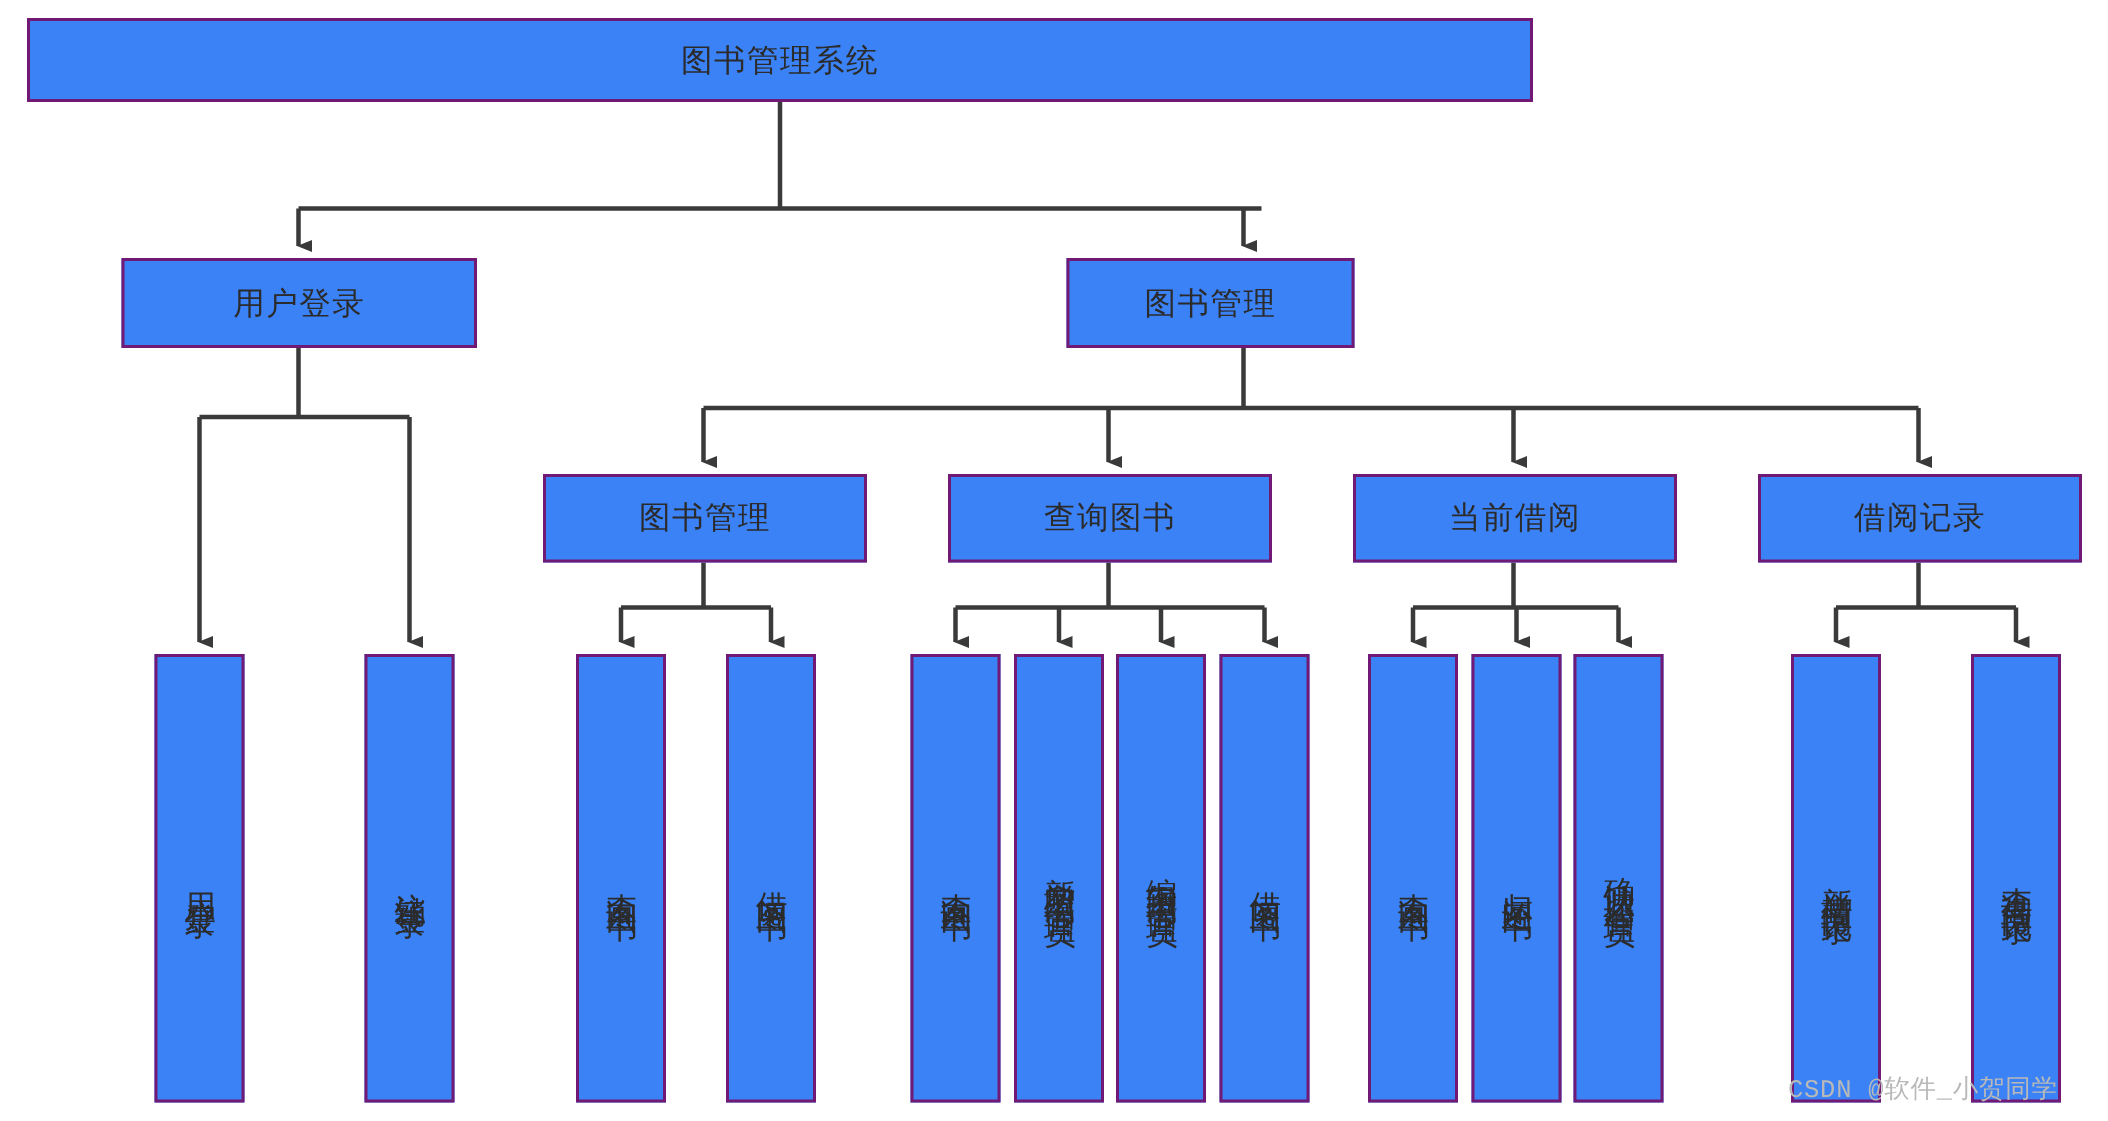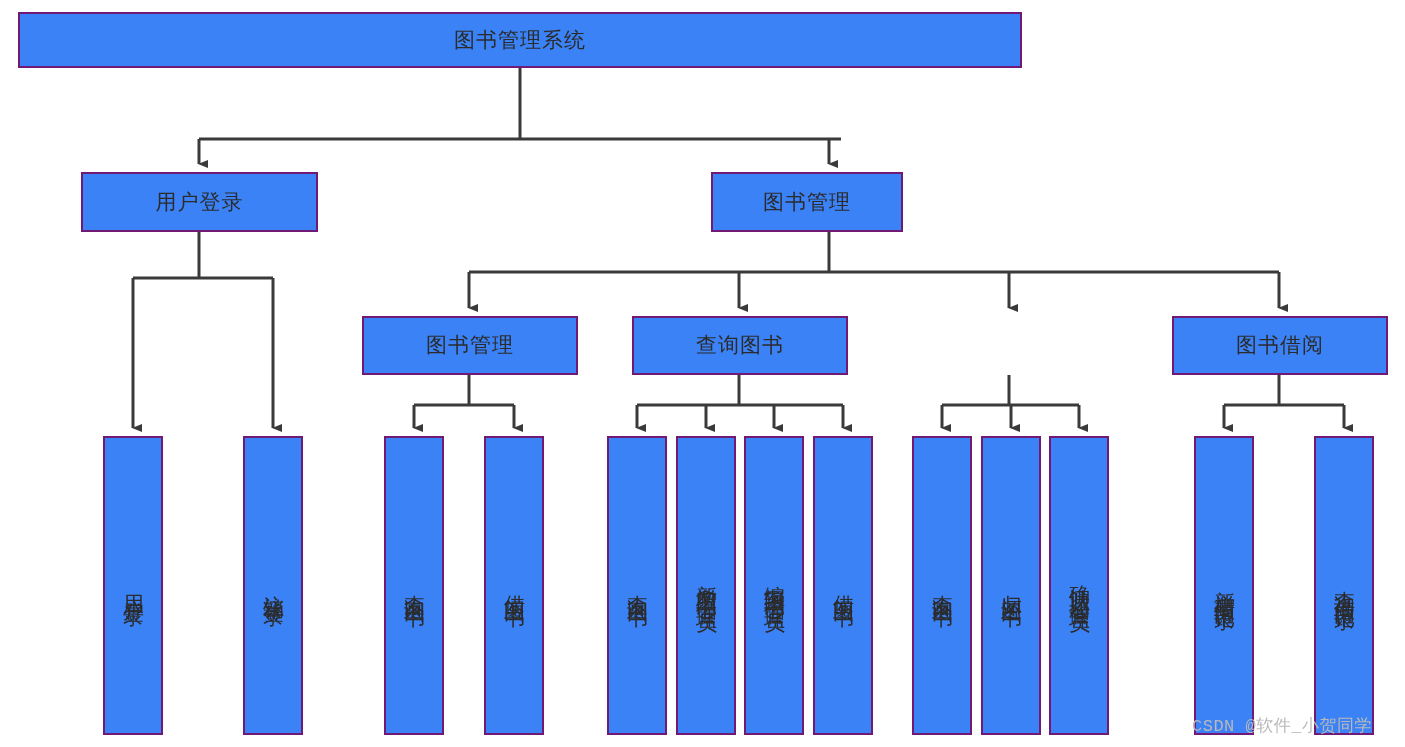--- a/index.html
+++ b/index.html
@@ -134,23 +134,26 @@
   </div>
 
   <div class="node horizontal" style="left:362px; top:316px; width:216px; height:59px;">
     <span class="htext">图书管理</span>
   </div>
 
   <div class="node horizontal" style="left:632px; top:316px; width:216px; height:59px;">
     <span class="htext">查询图书</span>
   </div>
 
+  <div class="node horizontal" style="left:902px; top:316px; width:216px; height:59px;">
+    <span class="htext">当前借阅</span>
+  </div>
 
   <div class="node horizontal" style="left:1172px; top:316px; width:216px; height:59px;">
-    <span class="htext">图书借阅</span>
+    <span class="htext">借阅记录</span>
   </div>
 
   <div class="node vertical" style="left:103px; top:436px; width:60px; height:299px;">
     <span class="vtext">用户登录</span>
   </div>
 
   <div class="node vertical" style="left:243px; top:436px; width:60px; height:299px;">
     <span class="vtext">注销登录</span>
   </div>
 

